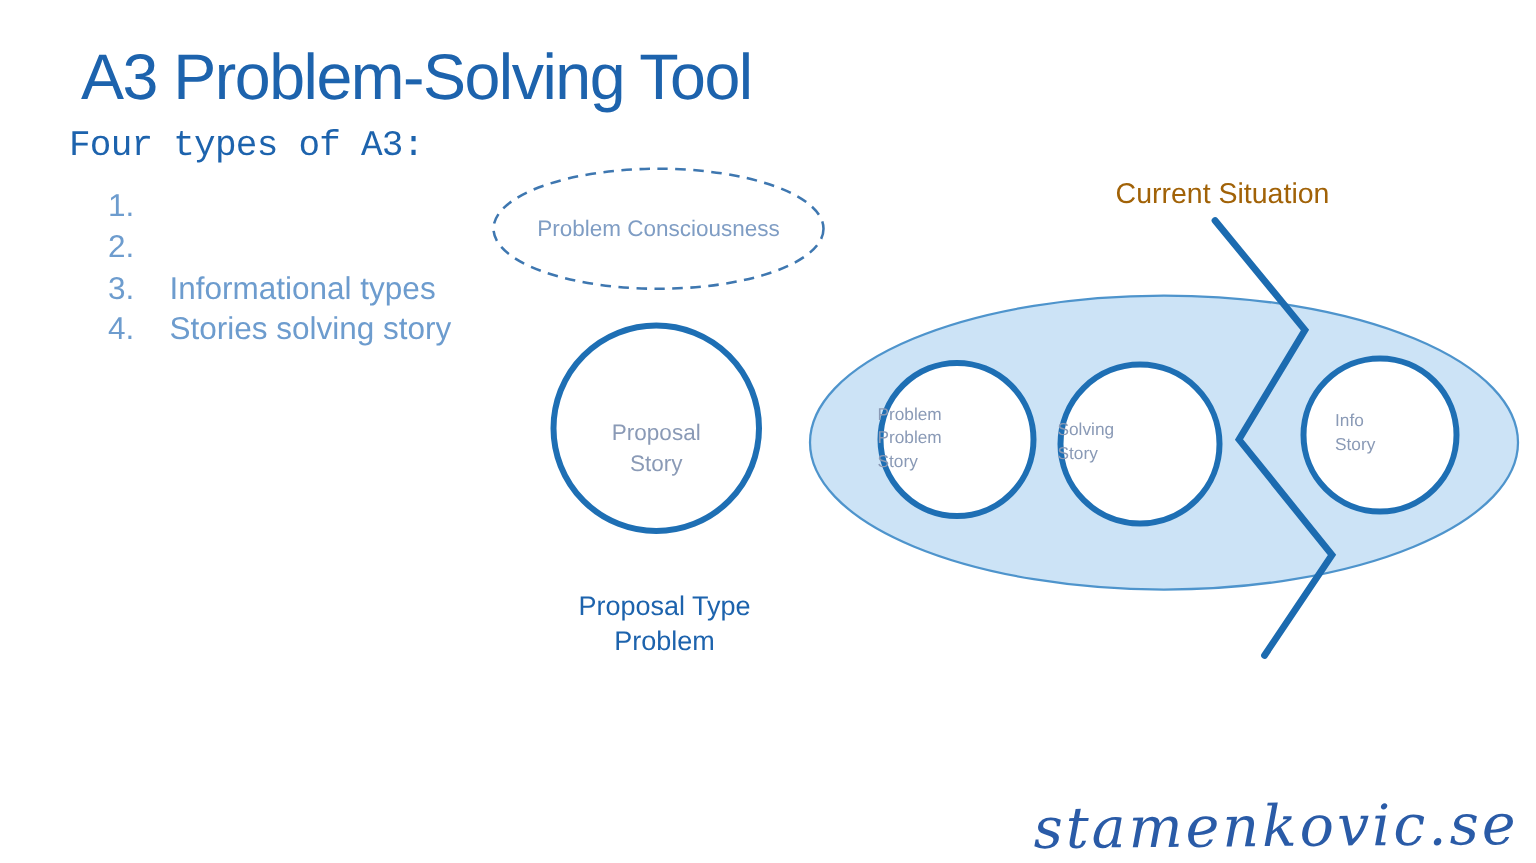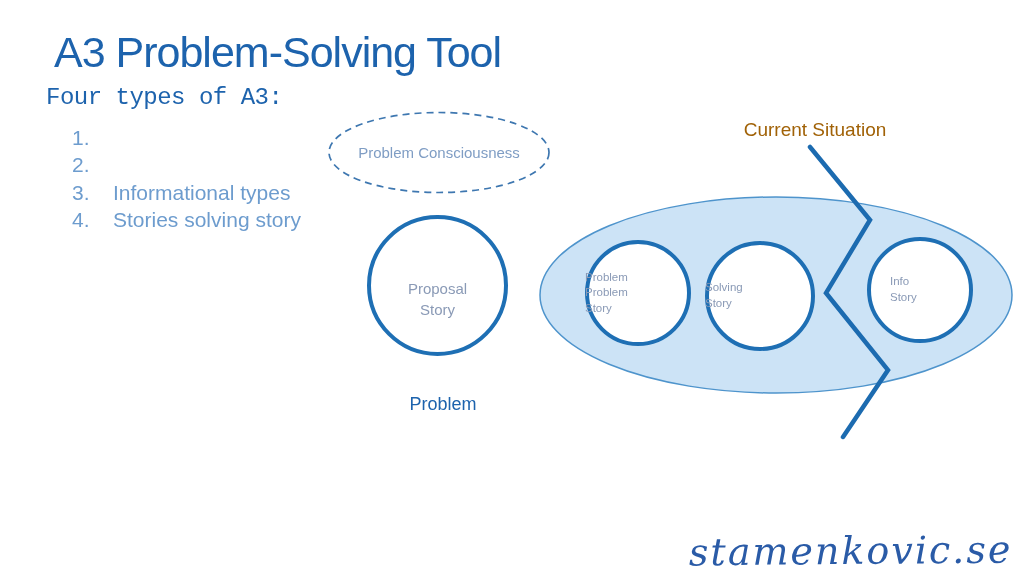--- a/index.html
+++ b/index.html
@@ -126,18 +126,19 @@
   </div>
 
   <div class="group-circle-label info-label abs">
     <span>Info</span>
     <span>Story</span>
   </div>
 
   <div class="cs-label diagram-label abs">Current Situation</div>
 
   <div class="ptype-label diagram-label abs">
+    <div>Proposal Type</div>
     <div>Problem</div>
   </div>
 
   <div class="watermark abs">stamenkovic.se</div>
 
 </div>
 
 </body></html>

